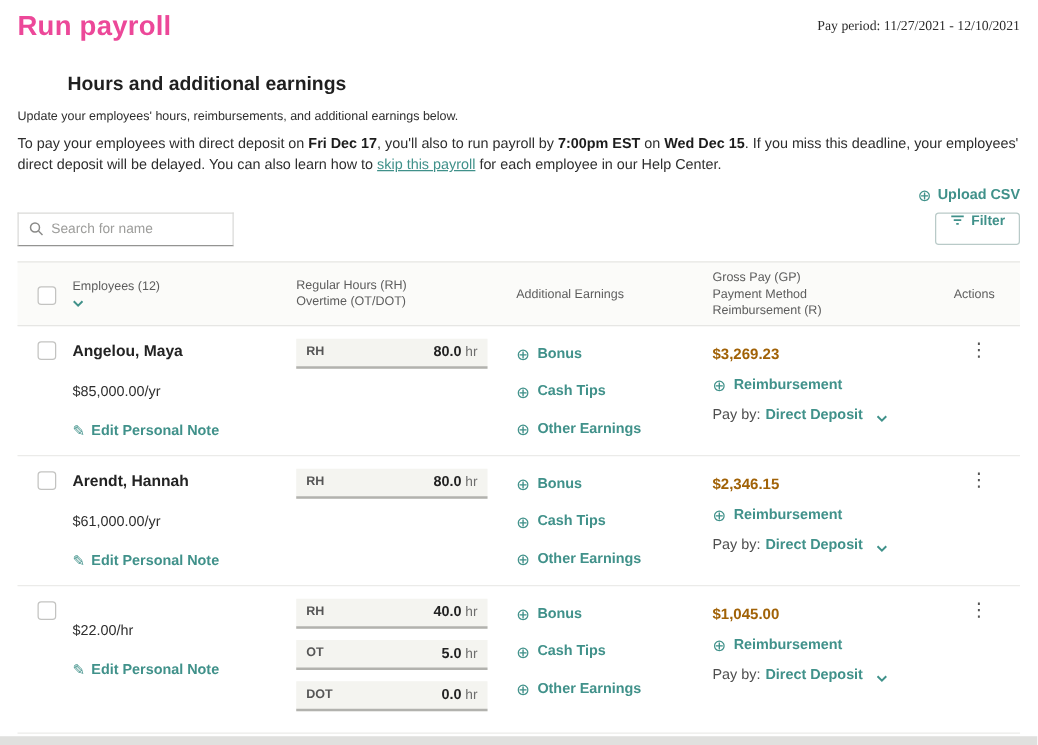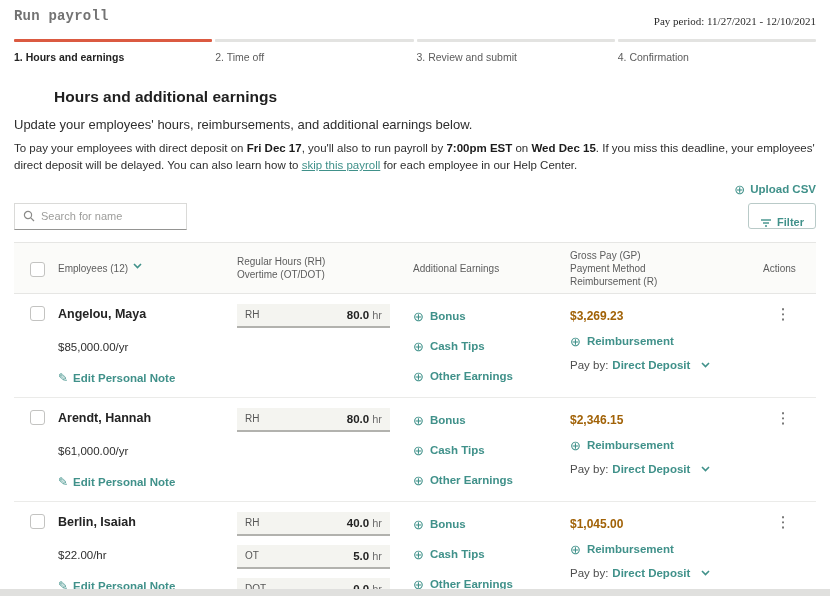--- a/index.html
+++ b/index.html
@@ -9,132 +9,118 @@
     font-family: "Liberation Sans", sans-serif;
     background: #ffffff;
     color: #232323;
     overflow: hidden;
     position: relative;
   }
   .page { padding: 8px 14px 0; }
 
   
   .top-header { display: flex; justify-content: space-between; align-items: flex-start; }
-  .page-title { font-size: 14px; font-weight: bold; letter-spacing: .2px; color: #737373; font-family: Liberation Mono, monospace; }
+  .page-title { font-size: 22px; font-weight: bold; letter-spacing: .2px; color: #ec4899; }
   .pay-period { font-size: 11px; color: #2c2c2c; margin-top: 7px; font-family: Liberation Serif, serif; }
 
   
   .stepper { margin-top: 12px; }
   .step-track { display: grid; grid-template-columns: repeat(4, 1fr); gap: 3px; }
   .seg { height: 3px; background: #e3e3e1; border-radius: 1px; }
   .seg.active { background: var(--accent, #db5a41); }
   .step-labels { display: grid; grid-template-columns: repeat(4, 1fr); gap: 3px; margin-top: 9px; }
   .step-label { font-size: 10.5px; color: #5c5c5c; cursor: pointer; }
   .step-label.active { font-weight: bold; color: #232323; }
 
   
   .section-heading { font-size: 15.5px; font-weight: bold; color: #1f1f1f; margin-top: 25px; margin-left: 40px; }
-  .intro { font-size: 13px; color: #2e2e2e; margin-top: 11px; }
+  .intro { font-size: 10px; color: #2e2e2e; margin-top: 11px; }
   .deadline { font-size: 11.5px; color: #2e2e2e; margin-top: 8px; line-height: 1.5; }
   .deadline b { color: #1c1c1c; }
   .link { color: var(--teal, #40918a); text-decoration: none; cursor: pointer; }
   .link.underlined { text-decoration: underline; }
 
   .upload-row { display: flex; justify-content: flex-end; margin-top: 8px; }
   .upload-link { display: inline-flex; align-items: center; gap: 5px; font-size: 11.5px; font-weight: bold; color: var(--teal, #40918a); cursor: pointer; }
   .circle-plus { font-size: 13px; line-height: 1; font-weight: normal; }
 
   
   .toolbar { display: flex; justify-content: space-between; align-items: center; margin-top: 7px; }
   .search-box {
     width: 173px; height: 27px; background: #fff;
     border: 1px solid #dadad8; border-bottom: 1px solid #949492;
     display: flex; align-items: center; gap: 6px; padding: 0 8px;
   }
   .search-box input { border: none; outline: none; width: 100%; font-size: 11px; font-family: inherit; color: #333; background: transparent; }
   .search-box input::placeholder { color: #9d9d9b; }
   .filter-btn {
-    display: inline-flex; align-items: flex-end; gap: 5px; height: 26px; padding: 0 11px;
+    display: inline-flex; align-items: flex-start; gap: 5px; height: 26px; padding: 0 11px;
     background: #fff; border: 1px solid #b9cac8; border-radius: 3px;
     color: var(--teal, #40918a); font-size: 11px; font-weight: bold; font-family: inherit; cursor: pointer;
   }
 
   
   .table { margin-top: 12px; }
   .grid-cols { display: grid; grid-template-columns: 44px 179px 176px 157px 185px 1fr; }
   .thead {
     background: #fbfbf9; border-top: 1px solid #e6e6e4; border-bottom: 1px solid #e6e6e4;
     padding: 6px 0 5px; font-size: 10px; color: #5d5d5d; align-items: center; min-height: 46px;
   }
   .thead .hl { line-height: 1.3; }
-  .th-emp { display: flex; gap: 5px; cursor: pointer; }
+  .th-emp { display: flex; gap: 5px; cursor: pointer; flex-direction: column; }
   .chev { color: var(--teal, #40918a); }
   .th-actions { padding-left: 8px; }
 
   .checkbox {
     width: 15px; height: 15px; border: 1px solid #c3c3c1; border-radius: 3px; background: #fff;
     margin-left: 16px; cursor: pointer;
   }
   .cell-check { padding-top: 2px; }
 
   .row { border-bottom: 1px solid #ebebe9; min-height: 104px; padding: 10px 0 8px; }
 
   .emp-name { font-size: 12.5px; font-weight: bold; color: #232323; margin-top: 3px; }
   .emp-rate { font-size: 11.5px; color: #2e2e2e; margin-top: 20px; }
   .edit-note { display: inline-flex; align-items: center; gap: 5px; font-size: 11.5px; font-weight: bold; color: var(--teal, #40918a); margin-top: 18px; cursor: pointer; }
   .pencil-icon { font-size: 12px; font-weight: normal; }
 
   .hour-field {
     width: 153px; height: 24px; background: #f4f4f0; border-bottom: 2px solid #b2b2ae;
     display: flex; align-items: center; padding: 0 8px; margin-bottom: 9px; cursor: text;
   }
-  .hf-code { font-size: 10px; color: #565656; }
+  .hf-code { font-size: 10px; color: #565656; font-weight: bold; }
   .hf-right { margin-left: auto; display: flex; align-items: baseline; gap: 3px; }
   .hf-value { font-size: 11.5px; font-weight: bold; color: #232323; }
   .hf-unit { font-size: 11px; color: #6e6e6e; }
 
   .earn-link { display: flex; align-items: center; gap: 6px; font-size: 11.5px; font-weight: bold; color: var(--teal, #40918a); margin-top: 6px; cursor: pointer; }
   .earn-link + .earn-link { margin-top: 17px; }
 
   .gross-amt { font-size: 12px; font-weight: bold; color: #a16207; margin-top: 5px; }
   .reimb-link { display: flex; align-items: center; gap: 6px; font-size: 11.5px; font-weight: bold; color: var(--teal, #40918a); margin-top: 12px; cursor: pointer; }
   .pay-by { display: flex; align-items: center; gap: 4px; font-size: 11.5px; margin-top: 11px; }
   .pay-by-label { color: #4e4e4e; }
-  .pay-by-value { display: inline-flex; align-items: center; gap: 11px; color: var(--teal, #40918a); font-weight: bold; cursor: pointer; }
+  .pay-by-value { display: inline-flex; align-items: flex-end; gap: 11px; color: var(--teal, #40918a); font-weight: bold; cursor: pointer; }
 
   .kebab { font-size: 15px; color: #555; text-align: center; width: 24px; margin-left: 16px; cursor: pointer; line-height: 1; letter-spacing: 0; margin-top: 2px; }
 
   .bottom-strip { position: absolute; left: 0; right: 0; bottom: 0; height: 7px; background: #e0e0de; }
 
   svg { display: block; }
 </style>
 </head>
 <body>
 
 <div class="page">
 
   <div class="top-header">
     <div class="page-title">Run payroll</div>
     <div class="pay-period">Pay period: 11/27/2021 - 12/10/2021</div>
   </div>
 
-  <div class="stepper">
-    <div class="step-track">
-      <div class="seg active"></div>
-      <div class="seg"></div>
-      <div class="seg"></div>
-      <div class="seg"></div>
-    </div>
-    <div class="step-labels">
-      <div class="step-label active">1. Hours and earnings</div>
-      <div class="step-label">2. Time off</div>
-      <div class="step-label">3. Review and submit</div>
-      <div class="step-label">4. Confirmation</div>
-    </div>
-  </div>
 
   <div class="section-heading">Hours and additional earnings</div>
   <div class="intro">Update your employees' hours, reimbursements, and additional earnings below.</div>
   <div class="deadline">
     <span>To pay your employees with direct deposit on </span><b>Fri Dec 17</b><span>, you'll also to run payroll by </span><b>7:00pm EST</b><span> on </span><b>Wed Dec 15</b><span>. If you miss this deadline, your employees' direct deposit will be delayed. You can also learn how to </span><a class="link underlined">skip this payroll</a><span> for each employee in our Help Center.</span>
   </div>
 
   <div class="upload-row">
     <a class="upload-link">
       <span class="circle-plus">⊕</span>
@@ -301,21 +287,20 @@
       <div>
         <div class="kebab">⋮</div>
       </div>
     </div>
 
     <div class="grid-cols row">
       <div class="cell-check">
         <div class="checkbox"></div>
       </div>
       <div>
-        <div class="emp-name">Berlin, Isaiah</div>
         <div class="emp-rate">$22.00/hr</div>
         <div class="edit-note">
           <span class="pencil-icon">✎</span>
           <span>Edit Personal Note</span>
         </div>
       </div>
       <div>
         <div class="hour-field">
           <span class="hf-code">RH</span>
           <span class="hf-right">

